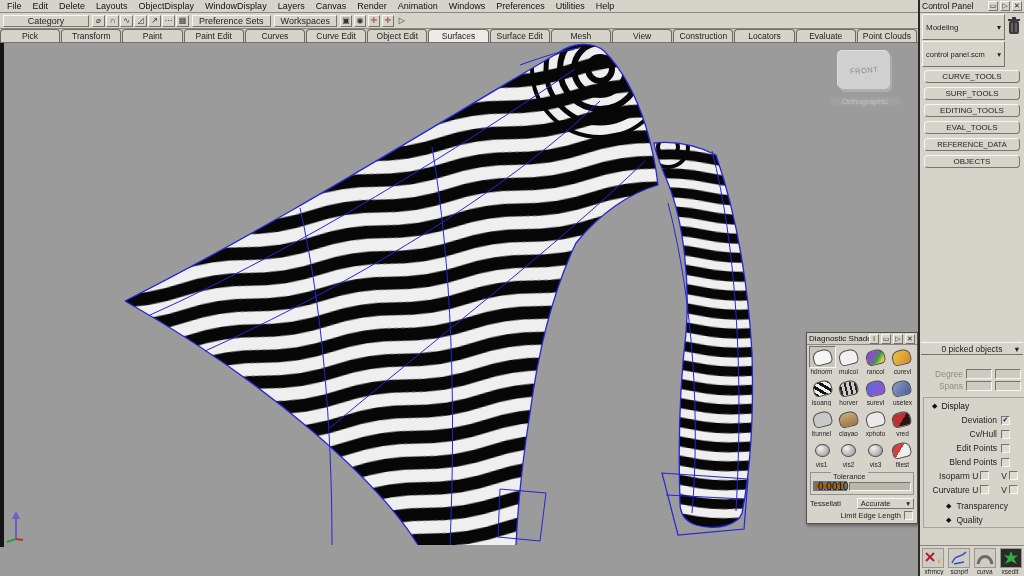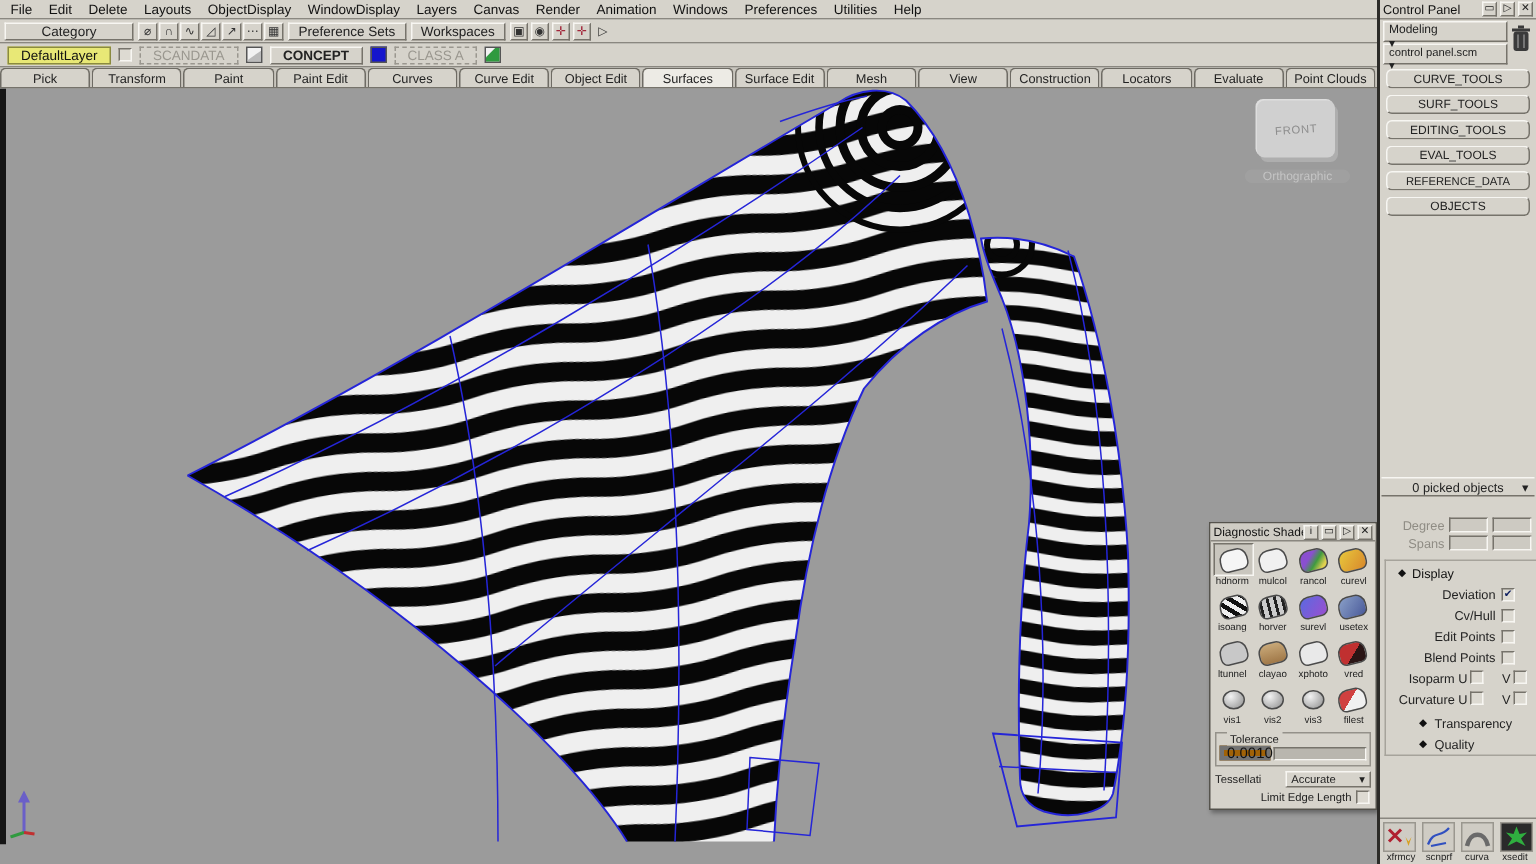--- a/index.html
+++ b/index.html
@@ -60,34 +60,34 @@
   .diag-title { height:12px; background:#cfccc4; border-bottom:1px solid #8a8780; display:flex; align-items:center; padding:0 2px; font-size:8px; }
   .diag-title .t { flex:1; white-space:nowrap; overflow:hidden; color:#111; }
   .dsgrid { display:grid; grid-template-columns:repeat(4,1fr); padding:1px 2px 0 2px; }
   .dscell { height:22px; display:flex; align-items:center; justify-content:center; }
   .dscell.pressed { border:1px solid; border-color:#76736b #f7f6f2 #f7f6f2 #76736b; background:#c9c6be; }
   .dsicon { width:19px; height:15px; border-radius:7px 7px 5px 5px; border:1px solid #4a4a4a; transform:rotate(-14deg); }
   .dsball { width:15px; height:13px; border-radius:50%; border:1px solid #4a4a4a; }
   .dslbls { display:grid; grid-template-columns:repeat(4,1fr); font-size:6.5px; color:#222; text-align:center; padding:0 1px 1px 1px; }
   .dslbls span { overflow:hidden; white-space:nowrap; }
   .tolgroup { margin:3px 3px 2px 3px; border:1px solid #94918a; padding:1px 2px 3px 2px; position:relative; }
-  .tolgroup .glabel { position:absolute; top:-1px; left:7px; background:#d6d3cb; padding:0 2px; font-size:7.5px; color:#222; }
+  .tolgroup .glabel { position:absolute; top:-1px; left:20px; background:#d6d3cb; padding:0 2px; font-size:7.5px; color:#222; }
   .tolrow { display:flex; gap:2px; align-items:center; margin-top:7px; }
   .tolinput { width:34px; height:10px; background:#a16207; border:3px solid #737373; font-size:10px; display:flex; align-items:center; padding:0 2px; color:#111; }
   .tolslider { flex:1; height:9px; background:#b9b6ae; border:1px solid; border-color:#76736b #f7f6f2 #f7f6f2 #76736b; }
   .tessrow { display:flex; align-items:center; gap:16px; padding:1px 3px; font-size:7.5px; color:#222; }
   .tessdd { flex:1; height:11px; display:flex; align-items:center; justify-content:space-between; padding:0 3px; font-size:7.5px; }
   .limitrow { display:flex; align-items:center; justify-content:flex-end; gap:3px; padding:1px 4px 3px 0; font-size:7.5px; color:#222; }
   .cbx { width:9px; height:9px; background:#dddad2; border:1px solid; border-color:#76736b #f7f6f2 #f7f6f2 #76736b; display:flex; align-items:center; justify-content:center; font-size:7px; color:#102060; }
 
   
   #cp { position:absolute; right:0; top:0; width:106px; height:576px; background:#d6d3cb; border-left:2px solid #2c2b28; display:flex; flex-direction:column; font-size:8.5px; }
   .cp-title { height:13px; display:flex; align-items:center; padding:0 2px; border-bottom:1px solid #8a8780; font-size:8.5px; }
   .cp-title .t { flex:1; color:#111; }
-  .cp-dd { height:14px; display:flex; justify-content:space-between; padding:0 3px; font-size:8px; margin:1px 2px; color:#222;flex-direction:column; }
+  .cp-dd { height:26px; display:flex; align-items:center; justify-content:space-between; padding:0 3px; font-size:8px; margin:1px 2px; color:#222; }
   .cp-top { display:flex; align-items:flex-start; }
   .cp-top .dds { flex:1; }
   .cp-btn { height:13px; margin:2px 4px; border-radius:4px; display:flex; align-items:center; justify-content:center; font-size:8px; color:#222; white-space:nowrap; overflow:hidden; }
   .cp-picked { height:13px; margin:0 1px; display:flex; align-items:center; justify-content:center; gap:4px; border-top:1px solid #f7f6f2; border-bottom:1px solid #76736b; font-size:8.5px; color:#222; position:relative; }
   .cp-picked .arr { position:absolute; right:4px; }
   .numrow { display:flex; align-items:center; gap:3px; padding:2px 3px 0 0; justify-content:flex-end; }
   .numrow .lbl { color:#8f8c84; font-size:8.5px; }
   .numbox { width:26px; height:10px; background:#cdcac2; border:1px solid; border-color:#76736b #f7f6f2 #f7f6f2 #76736b; }
   .dispgroup { margin:6px 0 0 3px; border:1px solid #a6a39b; border-right:none; padding:2px 0 2px 0; }
   .disphdr { display:flex; align-items:center; gap:4px; padding:1px 0 2px 8px; color:#111; }
@@ -140,30 +140,20 @@
       <div class="tbbtn raised">Workspaces</div>
       <div class="wsicons">
         <div class="wsbtn raised">▣</div>
         <div class="wsbtn raised">◉</div>
         <div class="wsbtn raised red">✛</div>
         <div class="wsbtn raised red">✛</div>
         <div class="wsbtn">▷</div>
       </div>
     </div>
 
-    <div class="layerbar">
-      <div class="chip yellow">DefaultLayer</div>
-      <div class="cbx"></div>
-      <div class="chip dashed">SCANDATA</div>
-      <div class="swatch white"></div>
-      <div class="chip btn raised">CONCEPT</div>
-      <div class="swatch blue"></div>
-      <div class="chip dashed">CLASS A</div>
-      <div class="swatch green"></div>
-    </div>
 
 
     <div class="tabs">
       <div class="tab">Pick</div>
       <div class="tab">Transform</div>
       <div class="tab">Paint</div>
       <div class="tab">Paint Edit</div>
       <div class="tab">Curves</div>
       <div class="tab">Curve Edit</div>
       <div class="tab">Object Edit</div>

